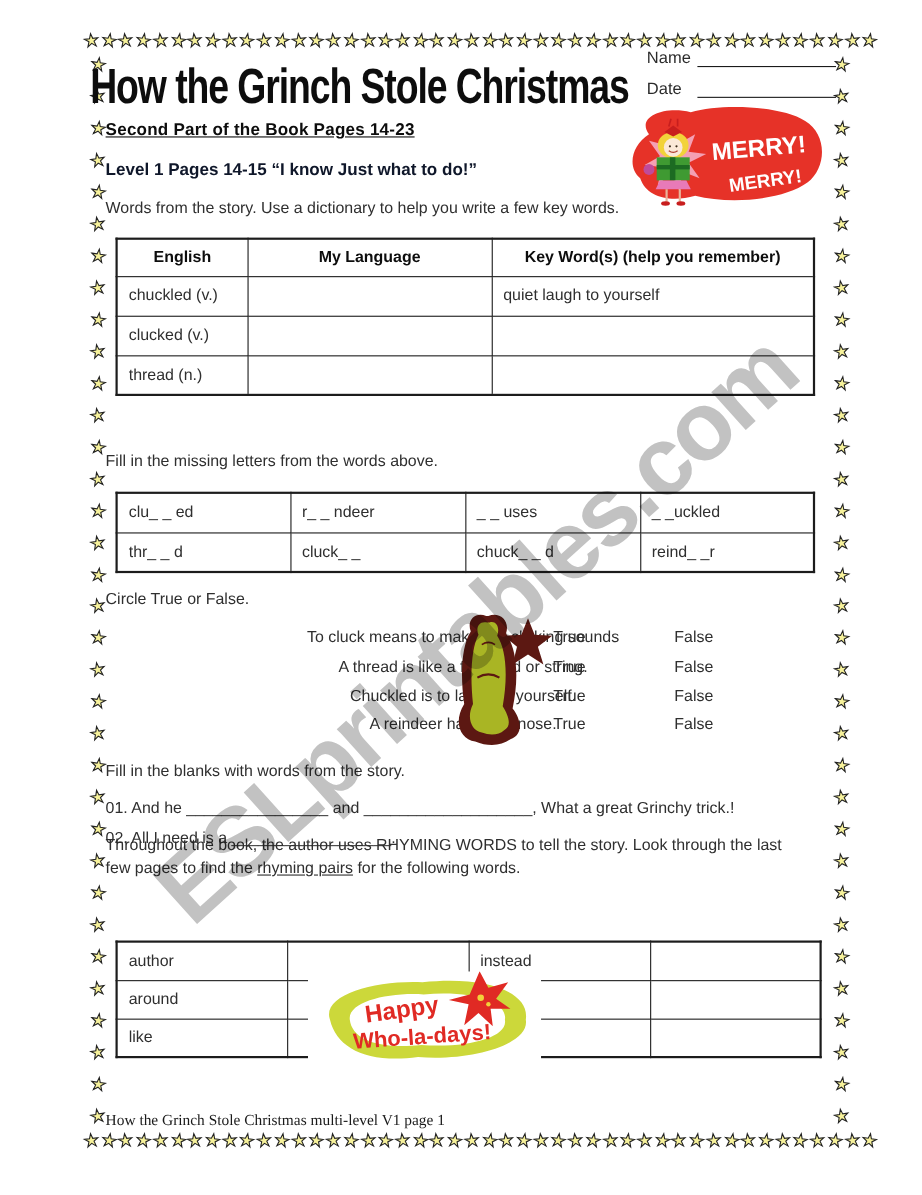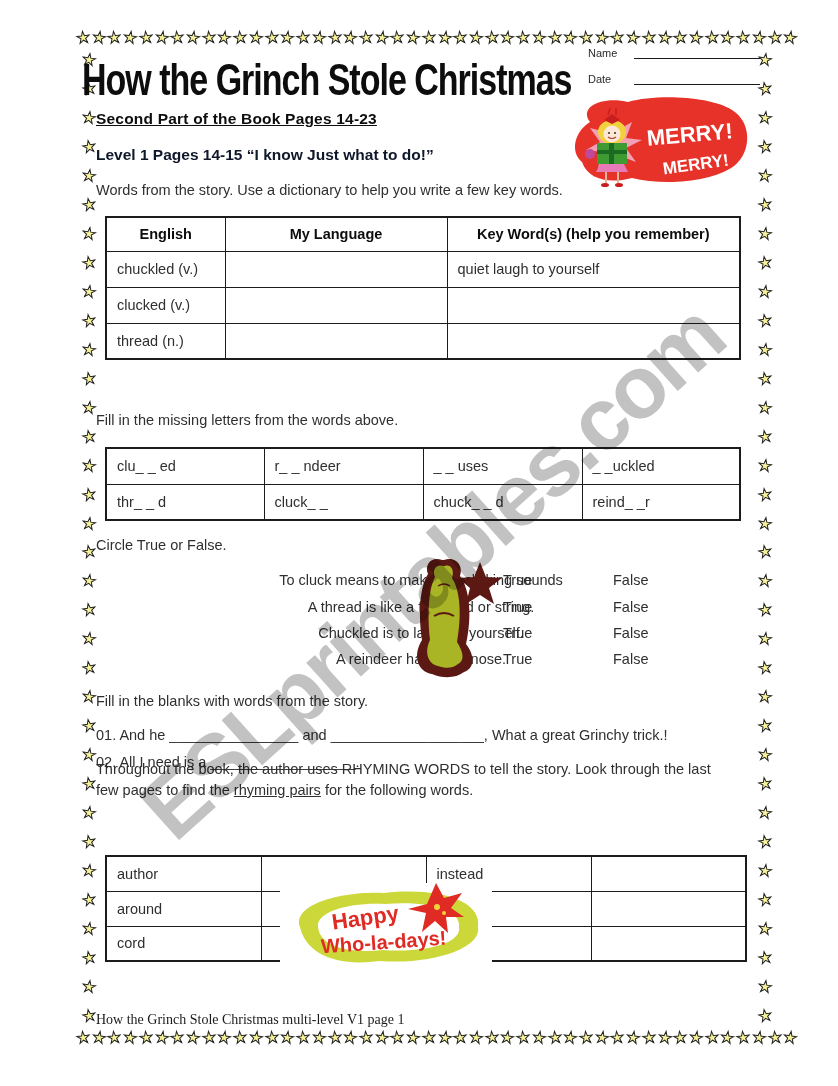--- a/index.html
+++ b/index.html
@@ -13,21 +13,21 @@
   .stars-col{position:absolute;top:52px;height:972px;display:flex;flex-direction:column;justify-content:space-between;width:22px;align-items:center;}
   .stars-row .star:nth-child(2n){transform:rotate(9deg);}
   .stars-row .star:nth-child(2n+1){transform:rotate(-7deg);}
   .stars-col .star:nth-child(2n){transform:rotate(-10deg);}
   .stars-col .star:nth-child(2n+1){transform:rotate(8deg);}
   
   .title{
     position:absolute;left:82px;top:54px;font-size:34px;font-weight:800;color:#0d0d0d;
     letter-spacing:-1px;transform:scaleY(1.32);transform-origin:left top;white-space:nowrap;
   }
-  .namedate{position:absolute;left:588px;top:44px;font-size:11px;color:#2b2b2b;}
+  .namedate{position:absolute;left:588px;top:44px;font-size:15px;color:#2b2b2b;}
   .nd-row{display:flex;align-items:flex-end;margin-bottom:11px;}
   .nd-label{width:46px;}
   .nd-line{display:inline-block;width:126px;border-bottom:1.6px solid #1a1a1a;height:14px;}
   .h-underline{
     position:absolute;left:96px;top:110px;font-size:15.5px;font-weight:bold;color:#0d0d0d;
     text-decoration:underline;letter-spacing:.2px;
   }
   .h-level{position:absolute;left:96px;top:146px;font-size:15.5px;font-weight:bold;color:#0f172a;}
   
   .bodytext{position:absolute;font-size:14.5px;color:#2f2f2f;}
@@ -387,21 +387,21 @@
       <td>instead</td>
       <td></td>
     </tr>
     <tr>
       <td>around</td>
       <td></td>
       <td></td>
       <td></td>
     </tr>
     <tr>
-      <td>cord</td>
+      <td>like</td>
       <td></td>
       <td>found</td>
       <td></td>
     </tr>
   </tbody>
     </table>
 
   <svg class="happy-svg" width="212" height="84" viewBox="0 0 212 84">
     <rect x="0" y="0" width="212" height="84" fill="#ffffff"></rect>
     <path d="M20,44 C12,22 60,8 104,10 C160,4 202,18 198,44 C202,66 150,82 100,78 C54,84 26,70 20,44 Z" fill="#ccd83a"></path>

